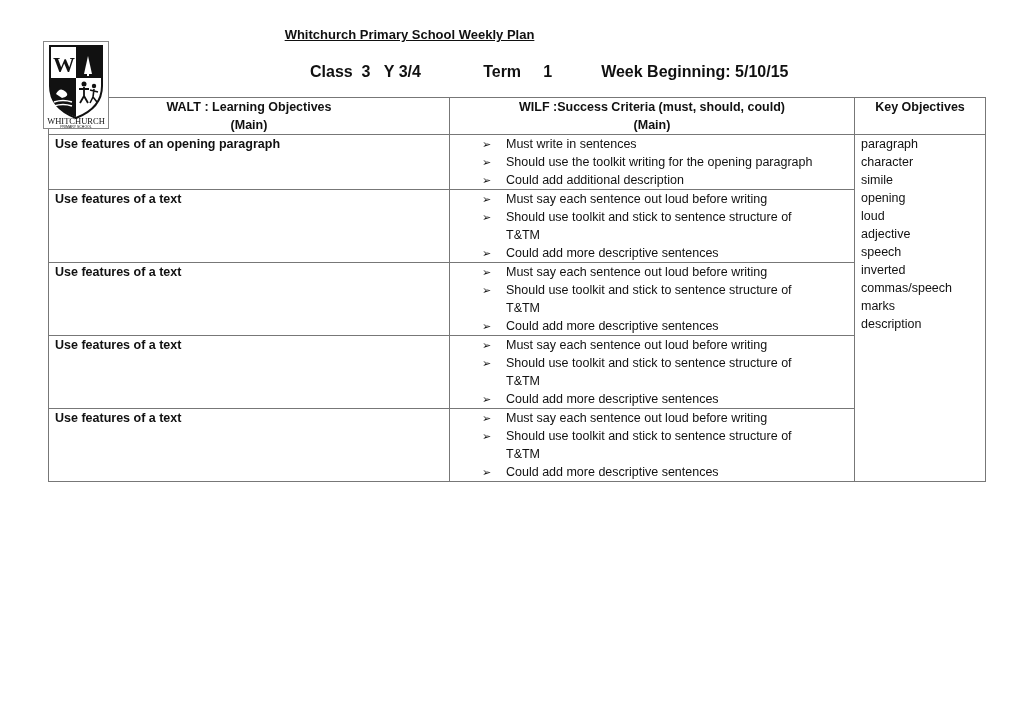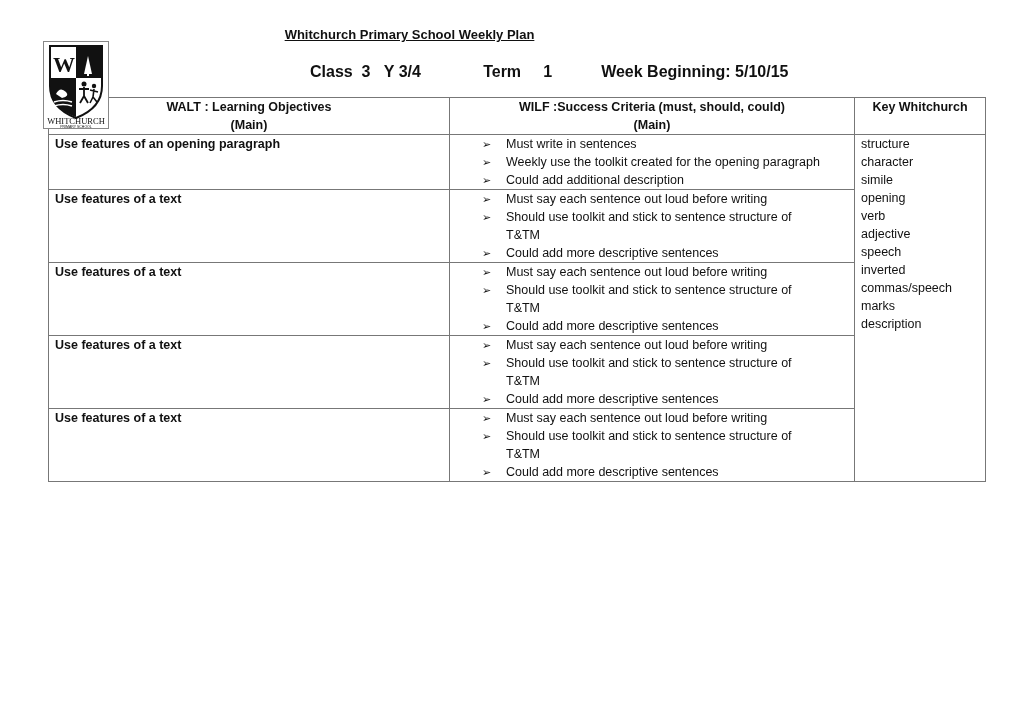--- a/index.html
+++ b/index.html
@@ -112,41 +112,41 @@
     <tr>
       <th>
         <div>WALT : Learning Objectives</div>
         <div>(Main)</div>
       </th>
       <th>
         <div>WILF :Success Criteria  (must, should, could)</div>
         <div>(Main)</div>
       </th>
       <th>
-        <div>Key Whitchurch</div>
+        <div>Key Objectives</div>
       </th>
     </tr>
   </thead>
   <tbody>
     <tr style="height:54px">
       <td class="objective">Use features of an opening paragraph</td>
       <td>
         <ul class="criteria">
           <li><span class="arrow">➢</span><span>Must write in sentences</span></li>
-          <li><span class="arrow">➢</span><span>Weekly use the toolkit created for the opening paragraph</span></li>
+          <li><span class="arrow">➢</span><span>Should use the toolkit writing for the opening paragraph</span></li>
           <li><span class="arrow">➢</span><span>Could add additional description</span></li>
         </ul>
       </td>
       <td rowspan="5">
         <ul class="vocab">
-          <li>structure</li>
+          <li>paragraph</li>
           <li>character</li>
           <li>simile</li>
           <li>opening</li>
-          <li>verb</li>
+          <li>loud</li>
           <li>adjective</li>
           <li>speech</li>
           <li>inverted</li>
           <li>commas/speech</li>
           <li>marks</li>
           <li>description</li>
         </ul>
       </td>
     </tr>
     <tr style="height:72px">

